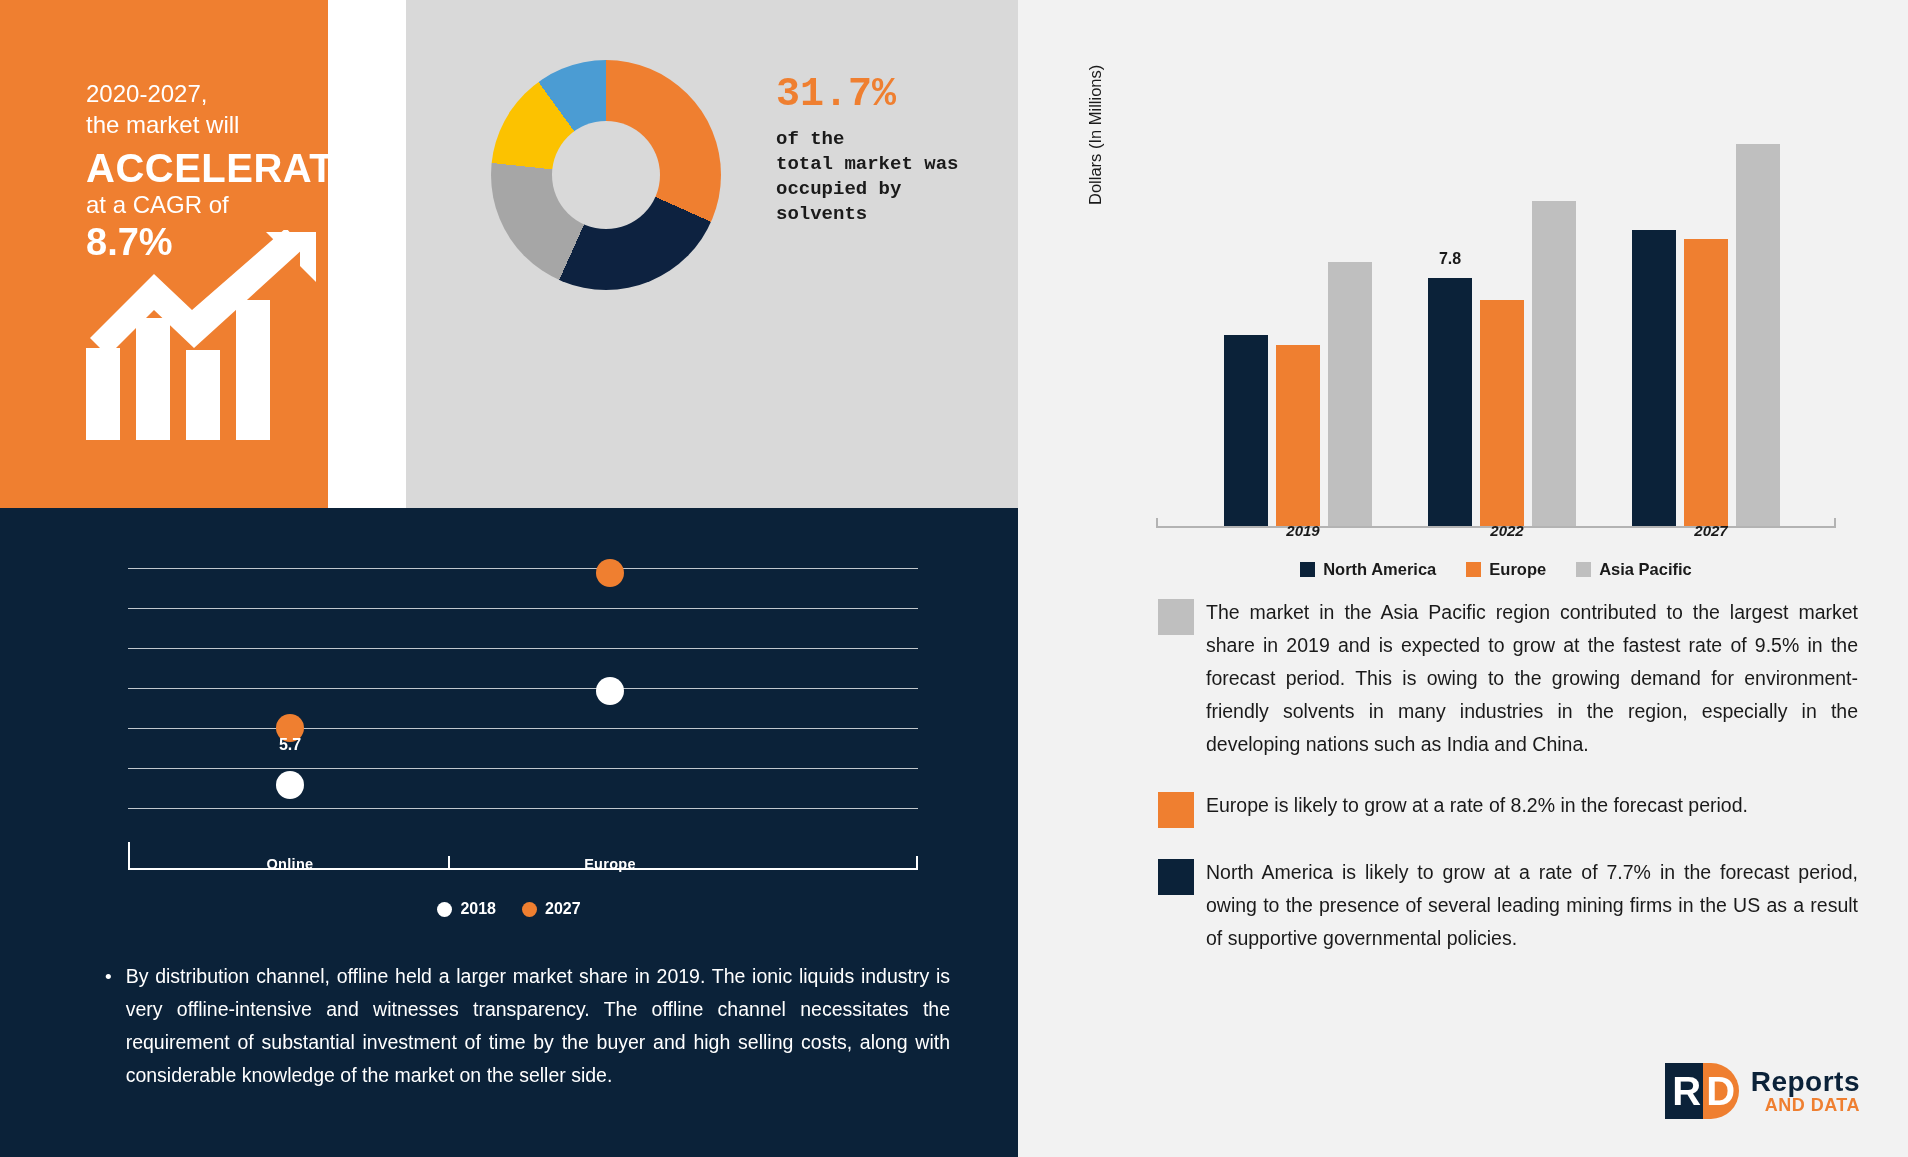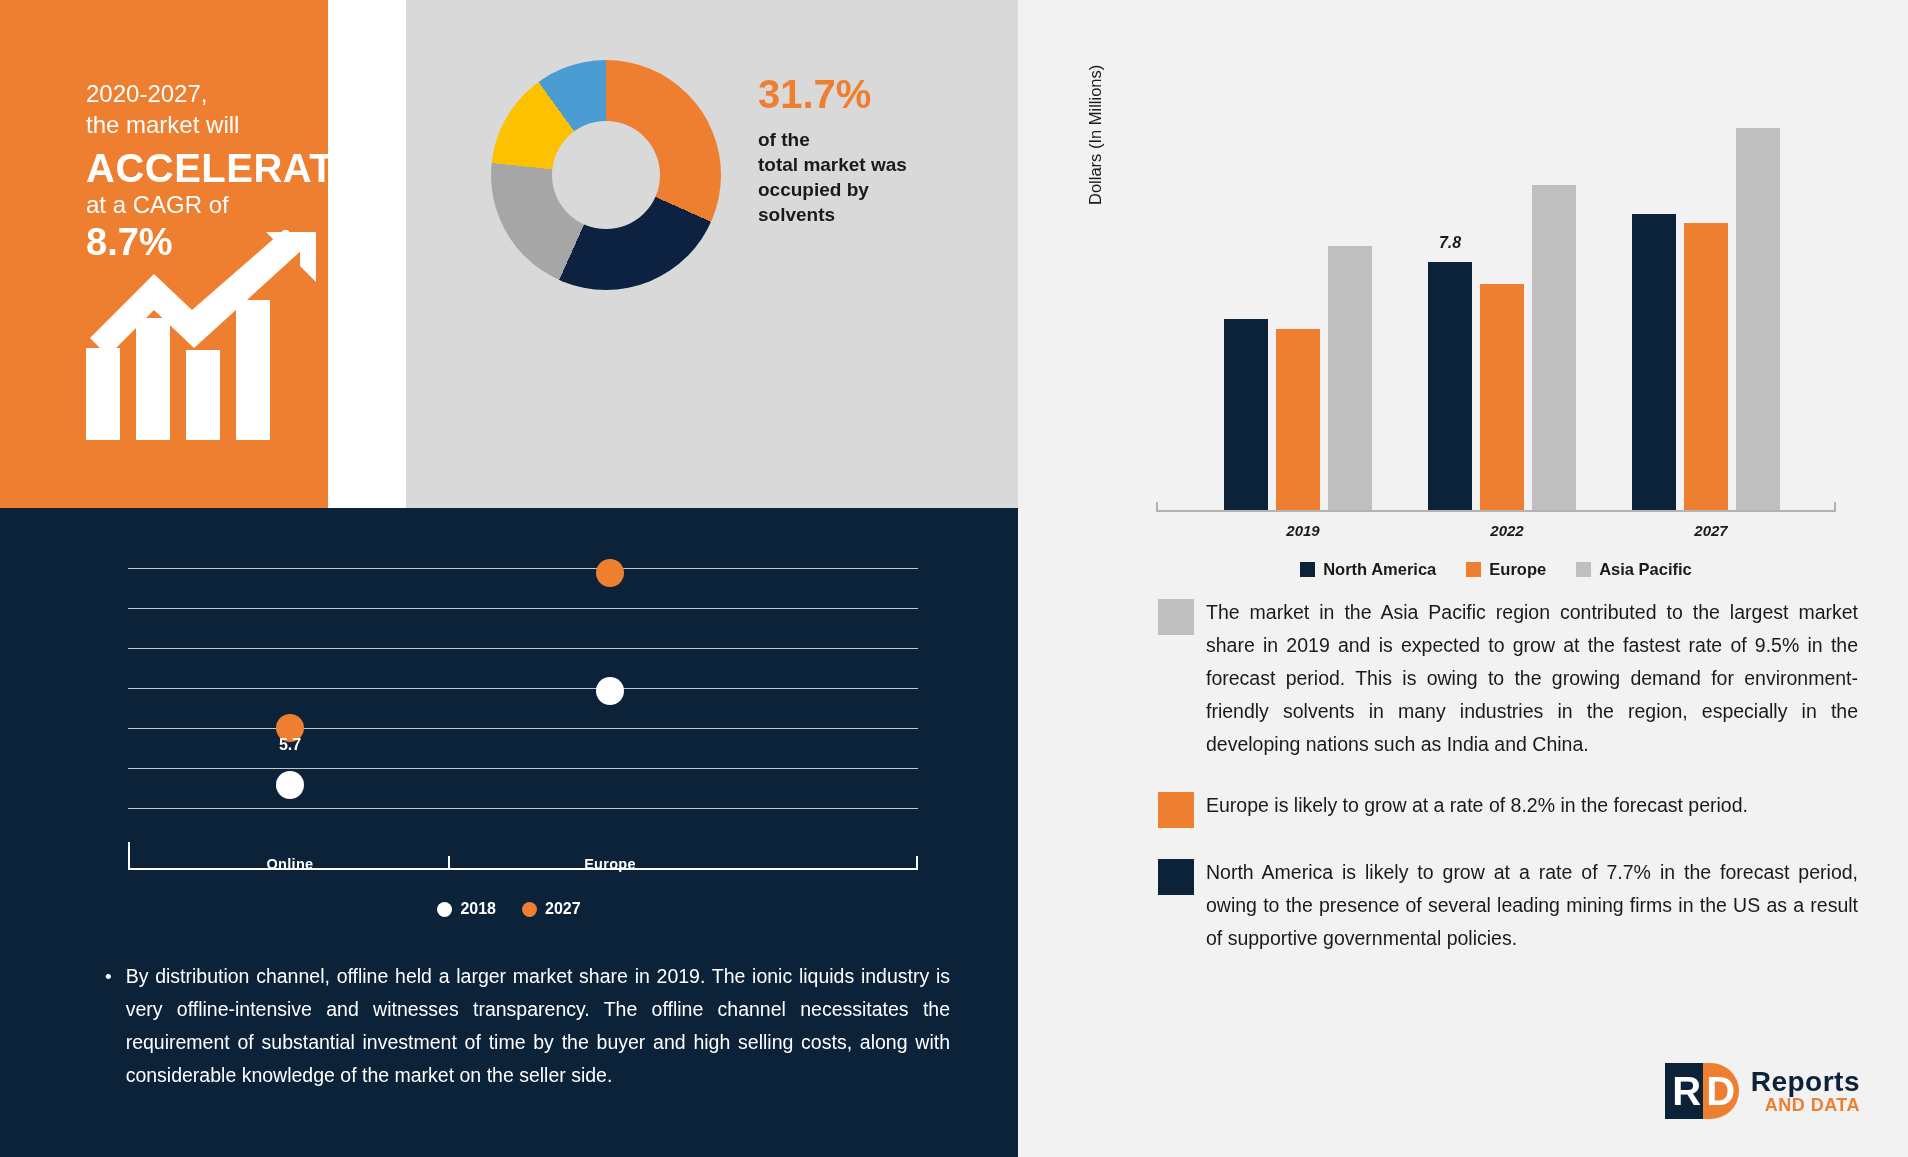--- a/index.html
+++ b/index.html
@@ -38,21 +38,21 @@
       #0d2240 114deg 204deg,
       #a6a6a6 204deg 276deg,
       #fcc200 276deg 324deg,
       #4b9cd3 324deg 360deg);
   }
   .donut::after {
     content: ""; position: absolute; left: 50%; top: 50%;
     width: 108px; height: 108px; margin: -54px 0 0 -54px;
     background: #d9d9d9; border-radius: 50%;
   }
-  .donut-stat { position: absolute; left: 352px; top: 72px; width: 220px; }
+  .donut-stat { position: absolute; left: 370px; top: 72px; width: 220px; font-family: Liberation Mono, monospace; }
   .donut-pct { font-size: 40px; font-weight: 700; color: #ef7f30; }
   .donut-sub { margin-top: 10px; font-size: 19px; font-weight: 700; color: #1a1a1a; line-height: 25px; }
   .donut-para {
     position: absolute; left: 0; top: 352px; width: 612px; padding: 0 82px 0 40px;
     font-size: 19.5px; line-height: 33px; color: #1a1a1a; text-align: justify;
   }
 
   
   .navy-panel {
     position: absolute; left: 0; top: 508px; width: 1018px; height: 649px;
@@ -98,21 +98,21 @@
     position: absolute; left: 1018px; top: 0; width: 890px; height: 1157px;
     background: #f2f2f2;
   }
 
   .bars-area { position: absolute; left: 138px; top: 130px; width: 680px; height: 400px; }
   .y-axis-title {
     position: absolute; left: -70px; top: 75px;
     transform: rotate(-90deg); transform-origin: left top;
     font-size: 16.5px; color: #1a1a1a; white-space: nowrap;
   }
-  .plot { position: absolute; left: 0; top: 0; width: 680px; height: 382px; font-style: italic; }
+  .plot { position: absolute; left: 0; top: 16px; width: 680px; height: 382px; }
   .plot-baseline { position: absolute; left: 0; bottom: 0; width: 680px; height: 2px; background: #b3b3b3; }
   .plot-lcap { position: absolute; left: 0; bottom: 0; width: 2px; height: 10px; background: #b3b3b3; }
   .plot-rcap { position: absolute; right: 0; bottom: 0; width: 2px; height: 10px; background: #b3b3b3; }
   .group { position: absolute; bottom: 2px; display: flex; align-items: flex-end; gap: 8px; }
   .bar { width: 44px; }
   .bar.na { background: #0b2239; }
   .bar.eu { background: #ef7f30; }
   .bar.ap { background: #bfbfbf; }
   .bar-value {
     position: absolute; transform: translate(-50%, 0);

